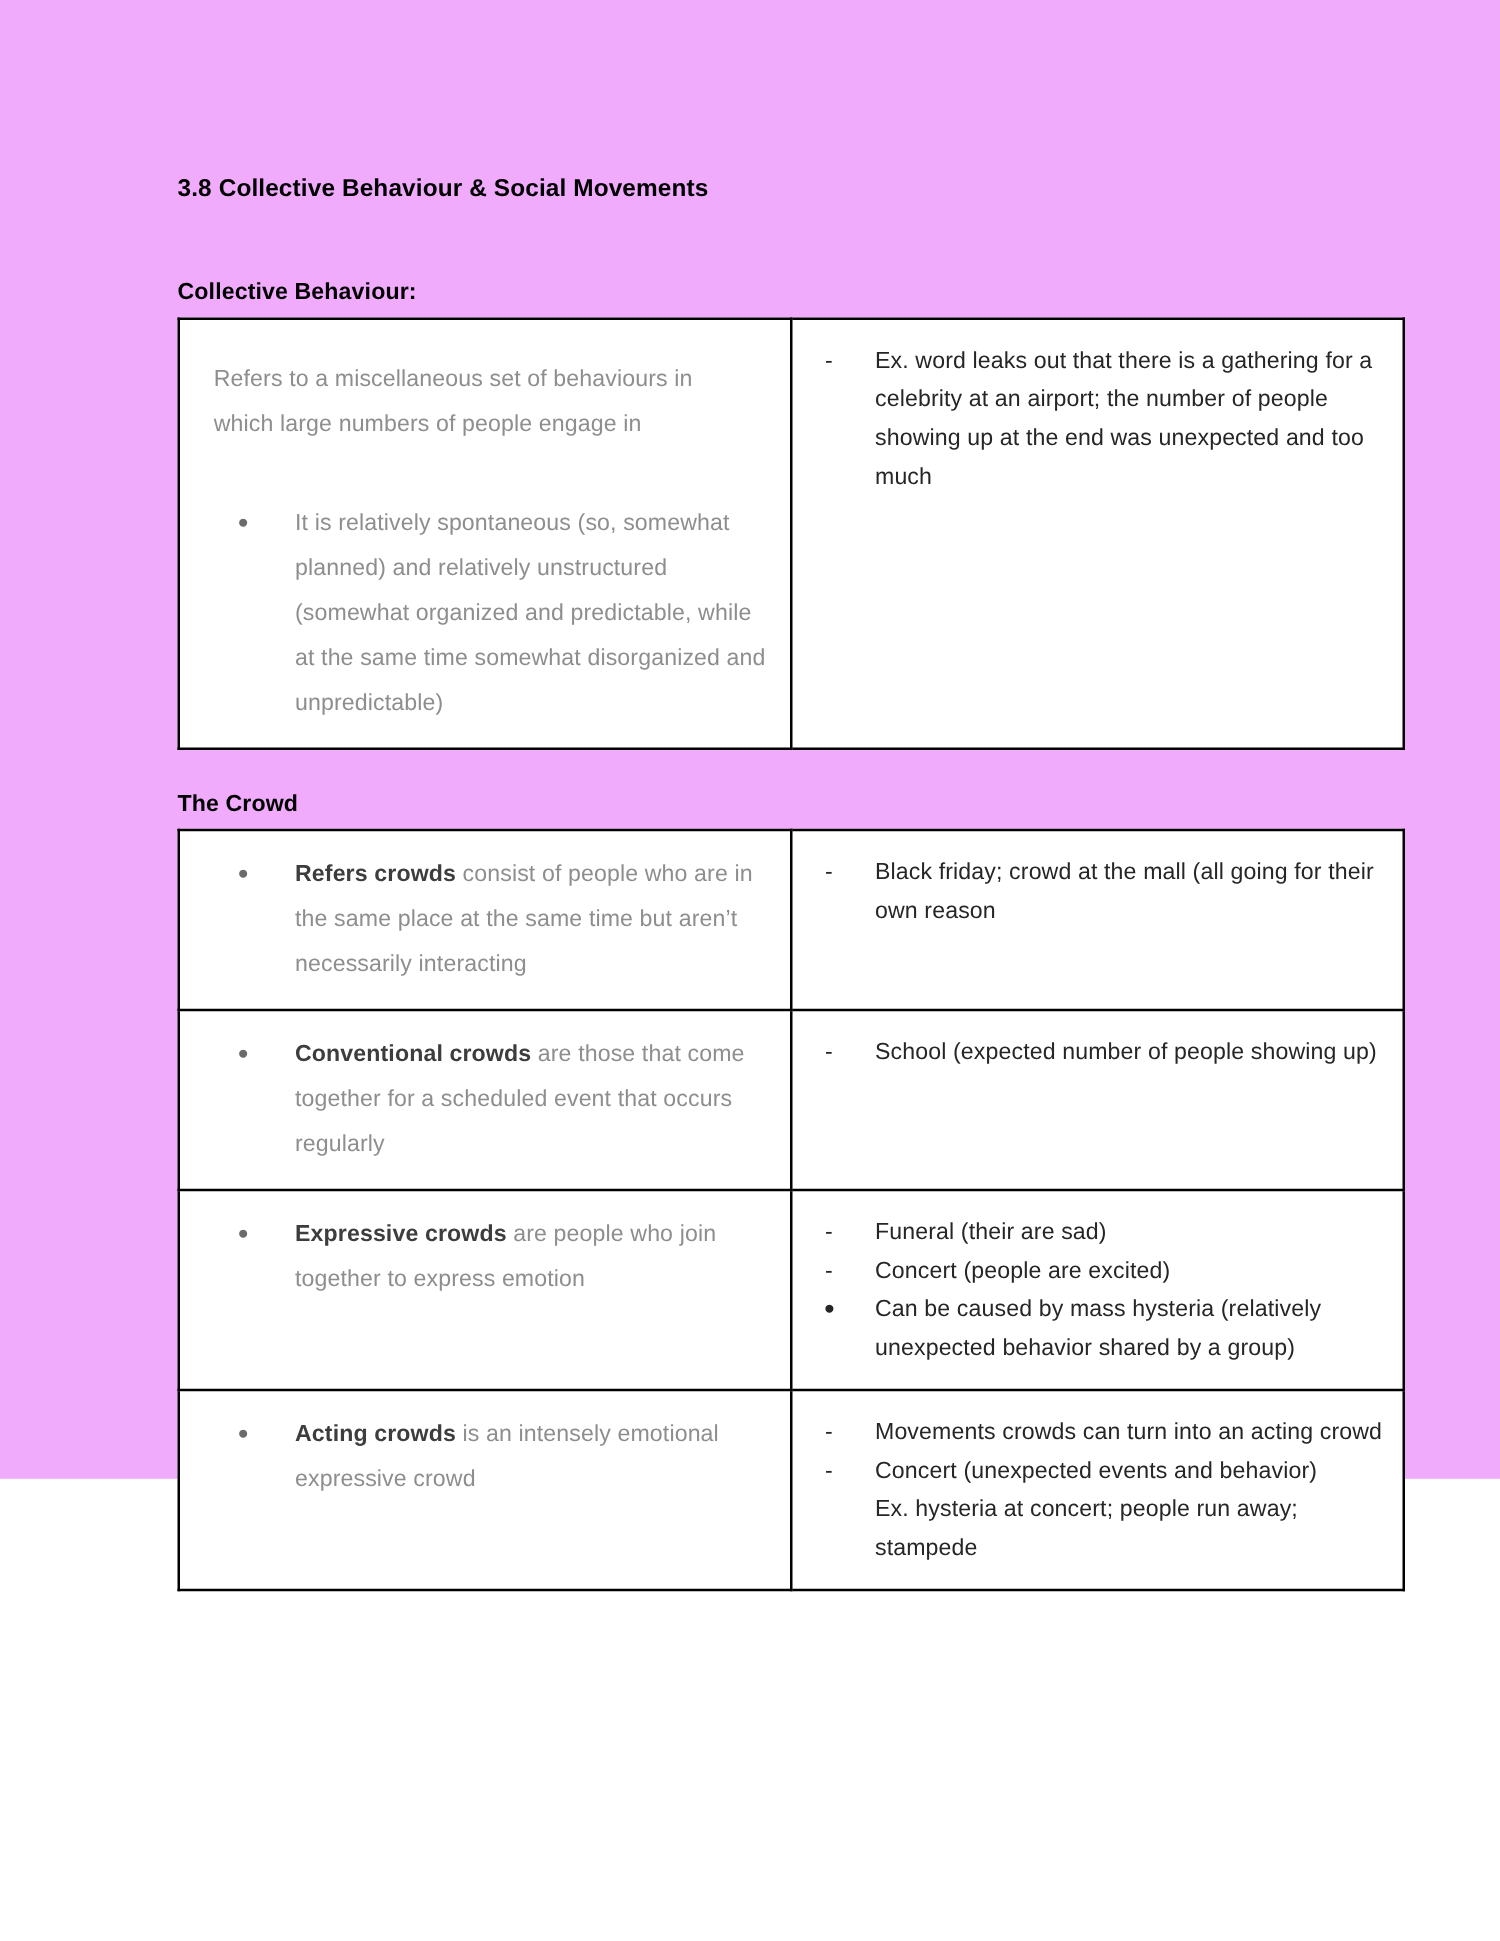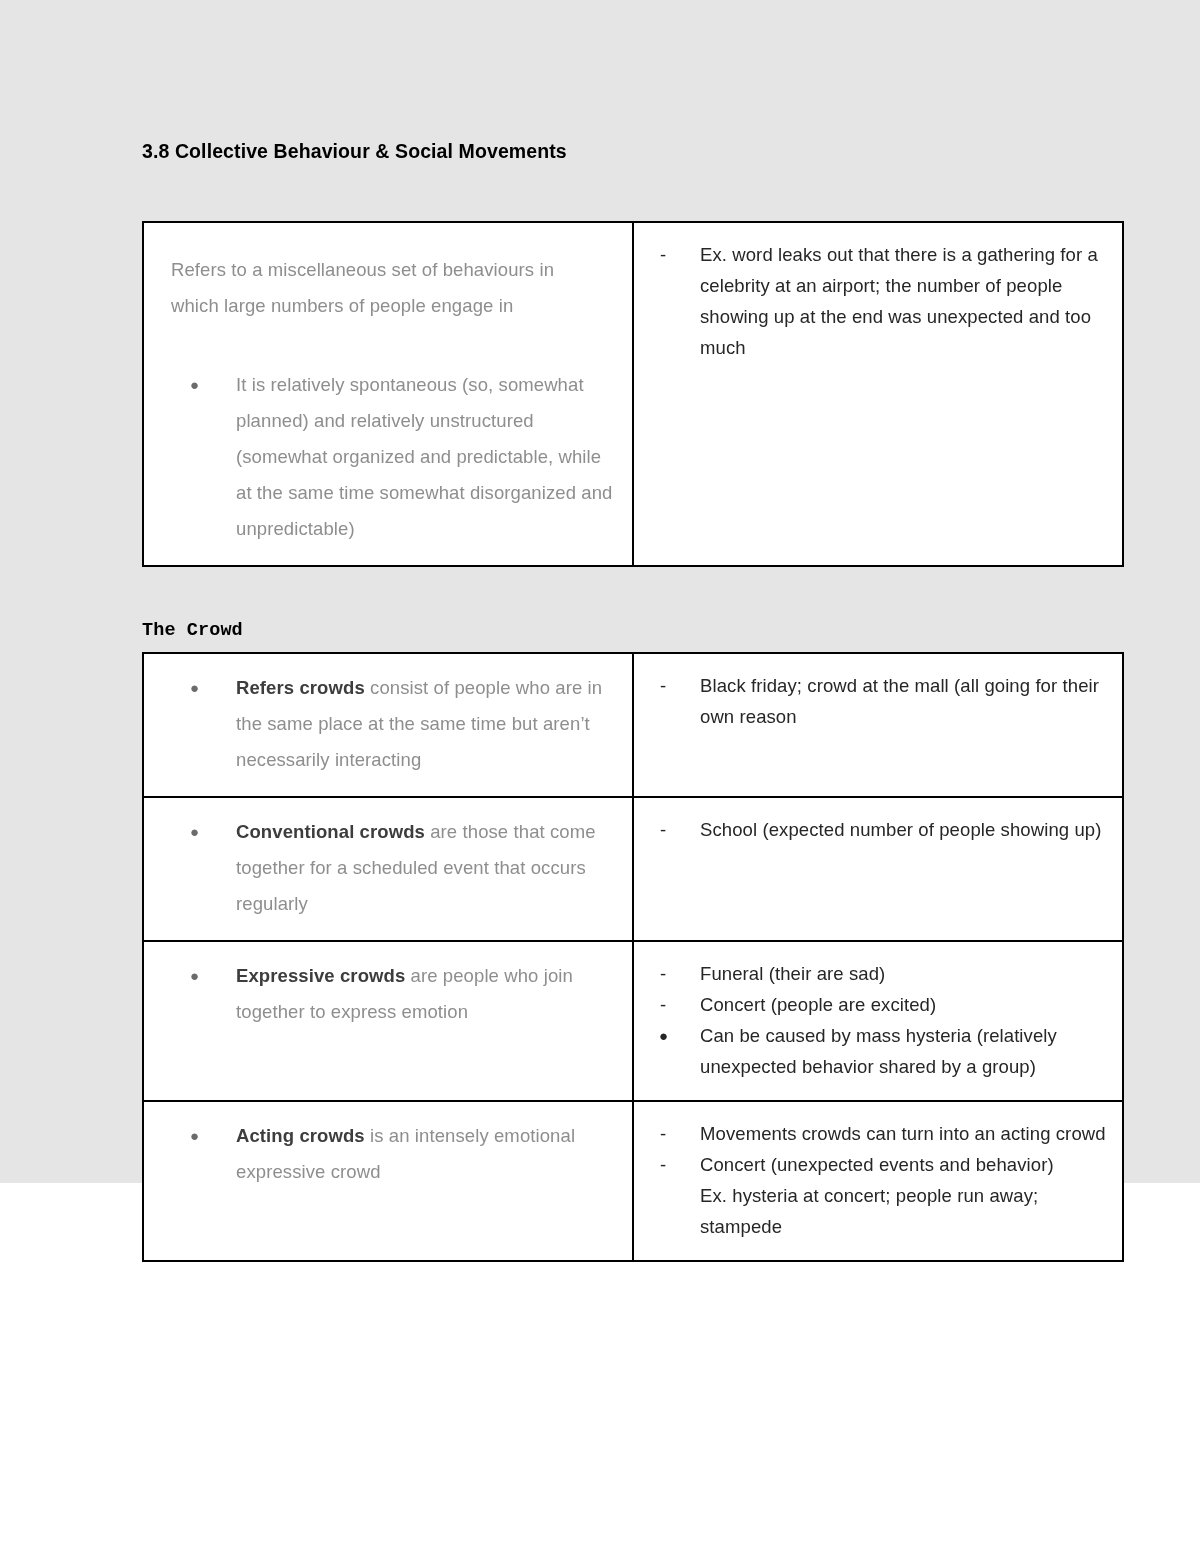--- a/index.html
+++ b/index.html
@@ -12,43 +12,42 @@
     height: 1553px;
     font-family: "Liberation Sans", sans-serif;
     -webkit-font-smoothing: none;
   }
   .page {
     position: relative;
     width: 1200px;
     height: 1183px;
     box-sizing: border-box;
     padding: 140px 72px 0 142px;
-    background: #e5e5e5;
+    background: #f0abfc;
   }
 
   
   .doc-title {
     font-size: 19.5px;
     font-weight: bold;
     color: #000000;
     letter-spacing: 0.1px;
     margin: 0 0 58px 0;
     line-height: 1.2;
   }
   .section-heading {
     font-size: 18.5px;
     font-weight: bold;
     color: #000000;
     letter-spacing: 0.1px;
     margin: 0 0 9px 0;
     line-height: 1.25;
   }
   .section-heading.crowd {
-    margin-top: 52px;
-    font-family: Liberation Mono, monospace;
+    margin-top: 31px;
   }
 
   
   table.note-table {
     width: 920px;
     border-collapse: collapse;
     table-layout: fixed;
     background: #ffffff;
   }
   table.note-table td {
@@ -130,20 +129,21 @@
   #table-collective td.col-right { padding-top: 16px; }
   #table-crowd td { padding-top: 16px; padding-bottom: 18px; }
 </style>
 </head>
 <body>
 
 <div class="page">
 
   <h1 class="doc-title">3.8 Collective Behaviour &amp; Social Movements</h1>
 
+  <h2 class="section-heading">Collective Behaviour:</h2>
 
   <table class="note-table" id="table-collective">
     <tbody>
       <tr>
         <td class="col-left">
           <p class="para">Refers to a miscellaneous set of behaviours in which large numbers of people engage in</p>
           <div class="spacer-line"></div>
           <ul class="bullets">
             <li>
               <span class="marker">●</span>

